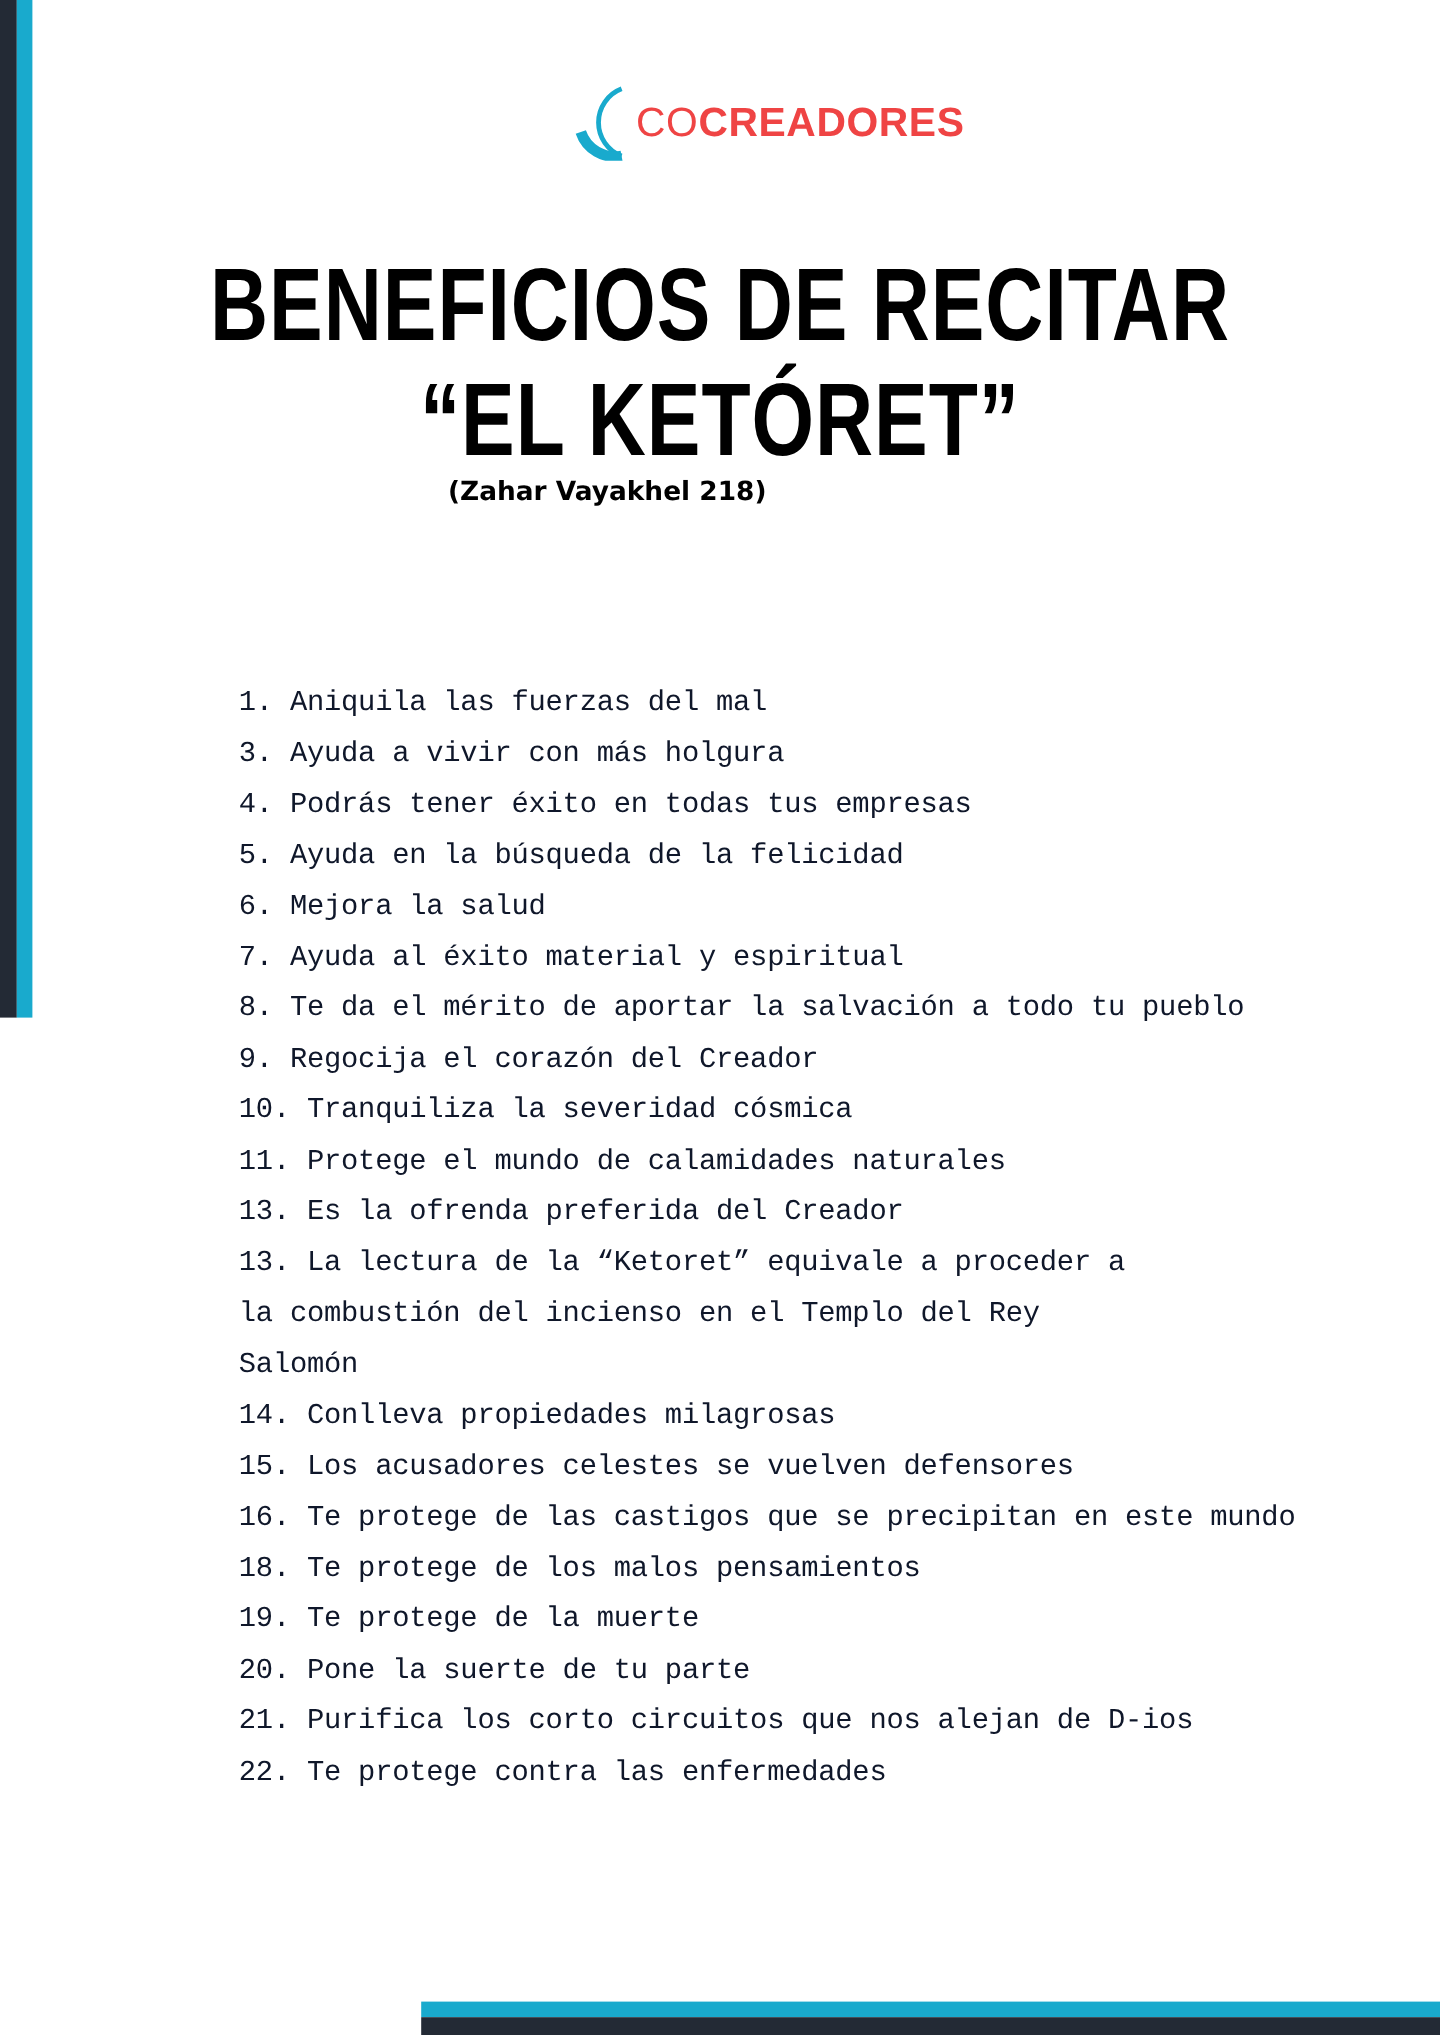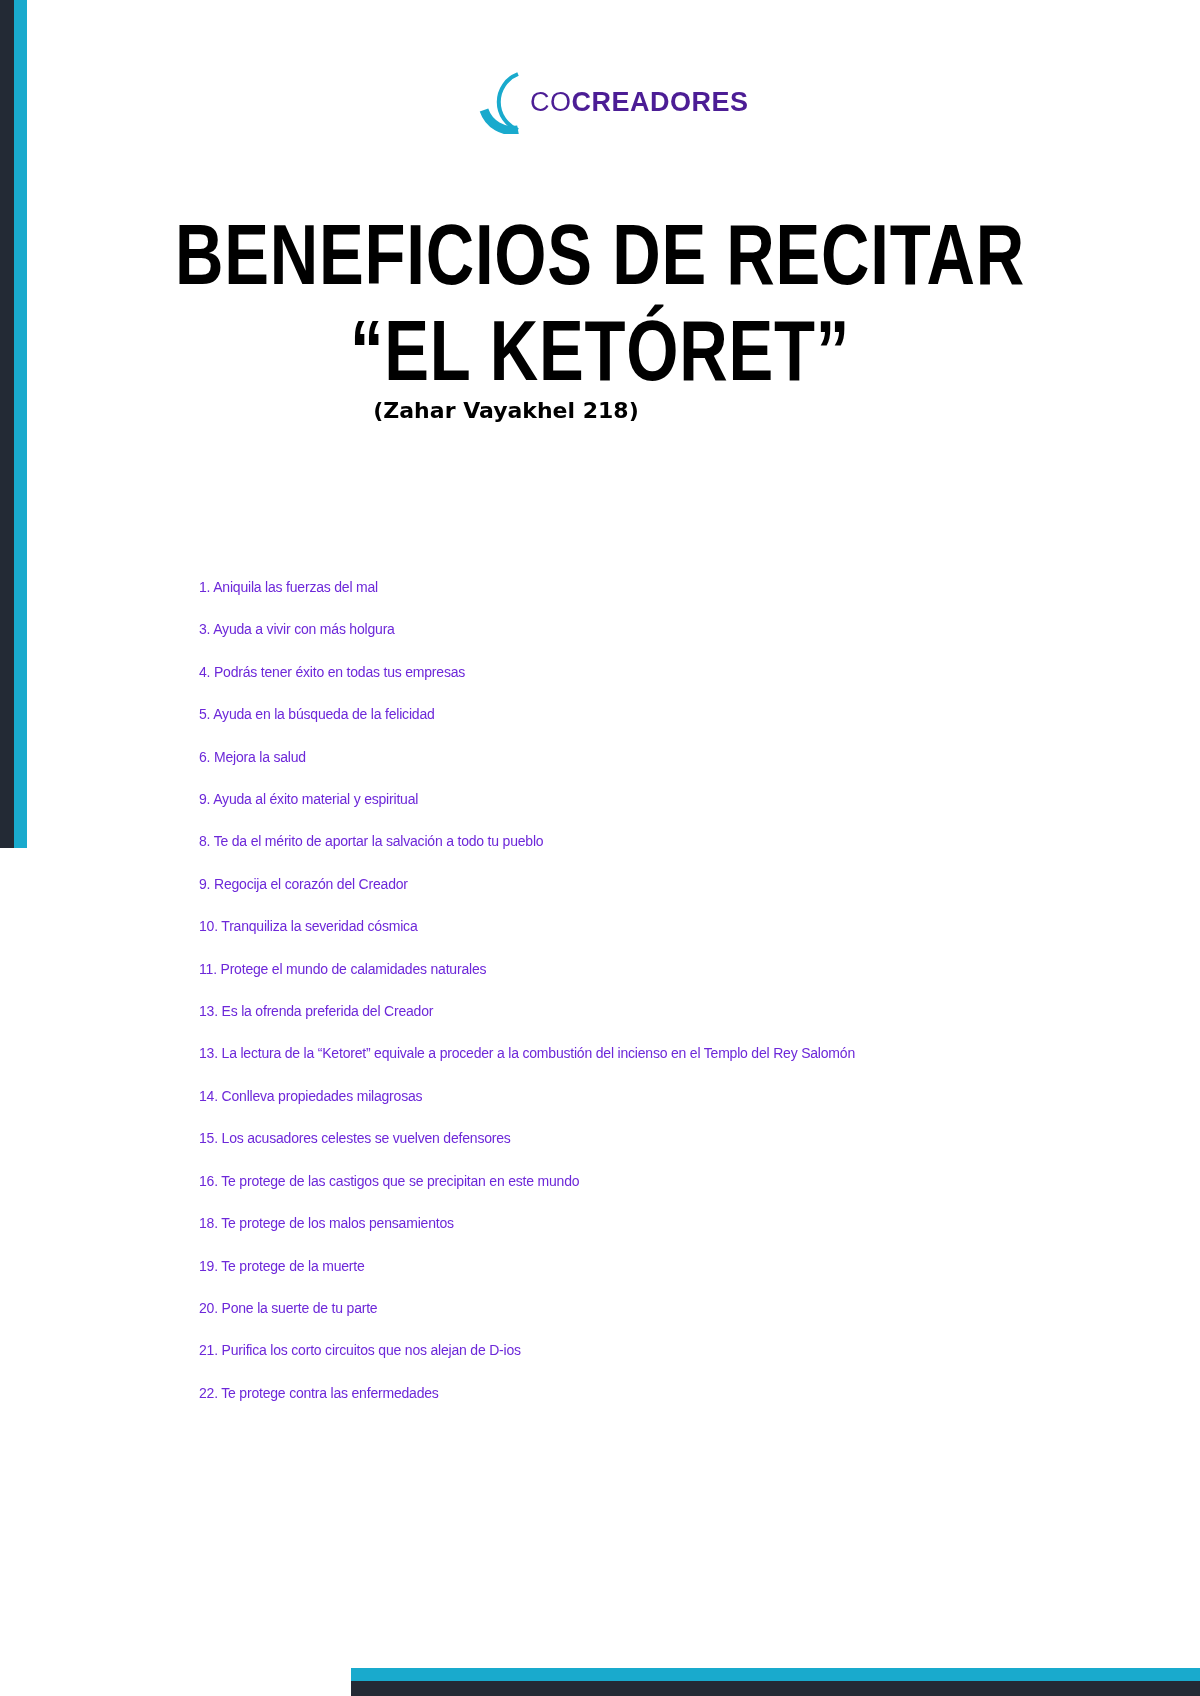--- a/index.html
+++ b/index.html
@@ -9,39 +9,39 @@
     font-family: "DejaVu Sans", sans-serif;
     color: #111;
   }
   .left-bar-dark { position: absolute; left: 0; top: 0; width: 14px; height: 848px; background: #232a35; }
   .left-bar-cyan { position: absolute; left: 14px; top: 0; width: 13px; height: 848px; background: #19aacd; }
   .bottom-bar-cyan { position: absolute; left: 351px; top: 1668px; width: 849px; height: 13px; background: #19aacd; }
   .bottom-bar-dark { position: absolute; left: 351px; top: 1681px; width: 849px; height: 15px; background: #232a35; }
 
   .logo { position: absolute; left: 474px; top: 70px; height: 64px; display: flex; align-items: center; }
   .logo-mark { width: 54px; height: 64px; position: relative; }
-  .logo-text { font-family: "Liberation Sans", sans-serif; font-size: 27px; letter-spacing: 0.5px; color: #4c1d95; margin-left: 2px; }
+  .logo-text { font-family: "Liberation Sans", sans-serif; font-size: 34px; letter-spacing: 0.5px; color: #ef4444; margin-left: 2px; }
   .logo-text .light { font-weight: 400; }
   .logo-text .bold { font-weight: 700; }
 
   .title {
     position: absolute; left: 0; width: 1200px; top: 206px; text-align: center;
     font-family: "Liberation Sans", sans-serif; font-weight: 700;
     font-size: 86px; line-height: 96px; color: #000;
     transform: scaleX(0.78); transform-origin: center top;
     letter-spacing: 1px;
   }
   .subtitle {
     position: absolute; left: 0; width: 1012px; top: 398px; text-align: center;
     font-family: "DejaVu Sans", sans-serif; font-weight: 700; font-size: 22px; color: #000;
   }
 
   .list { position: absolute; left: 199px; top: 566px; width: 800px; margin: 0; padding: 0; list-style: none; }
   .list li {
-    font-family: Liberation Sans, sans-serif; font-size: 14px; line-height: 42.4px; color: #6d28d9;
+    font-family: Liberation Mono, monospace; font-size: 24px; line-height: 42.4px; color: #0f172a;
     white-space: nowrap; letter-spacing: -0.2px;
   }
   .list li.wrap { white-space: normal; width: 780px; }
 </style>
 </head>
 <body>
 
 <div class="left-bar-dark"></div>
 <div class="left-bar-cyan"></div>
 
@@ -61,21 +61,21 @@
 </div>
 
 <div class="subtitle">(Zahar Vayakhel 218)</div>
 
 <ul class="list">
   <li>1. Aniquila las fuerzas del mal</li>
   <li>3. Ayuda a vivir con  más holgura</li>
   <li>4. Podrás tener éxito en todas tus empresas</li>
   <li>5. Ayuda en la búsqueda de la felicidad</li>
   <li>6. Mejora la salud</li>
-  <li>9. Ayuda al éxito material y espiritual</li>
+  <li>7. Ayuda al éxito material y espiritual</li>
   <li>8. Te da el mérito de aportar la salvación a todo tu pueblo</li>
   <li>9. Regocija el corazón del Creador</li>
   <li>10. Tranquiliza la severidad cósmica</li>
   <li>11. Protege el mundo de calamidades naturales</li>
   <li>13. Es la ofrenda preferida del Creador</li>
   <li class="wrap">13. La lectura de la “Ketoret” equivale a proceder a la combustión del incienso en el Templo del Rey Salomón</li>
   <li>14. Conlleva propiedades milagrosas</li>
   <li>15. Los acusadores celestes se vuelven defensores</li>
   <li>16. Te protege de las castigos que se precipitan en este mundo</li>
   <li>18. Te protege de los malos pensamientos</li>

